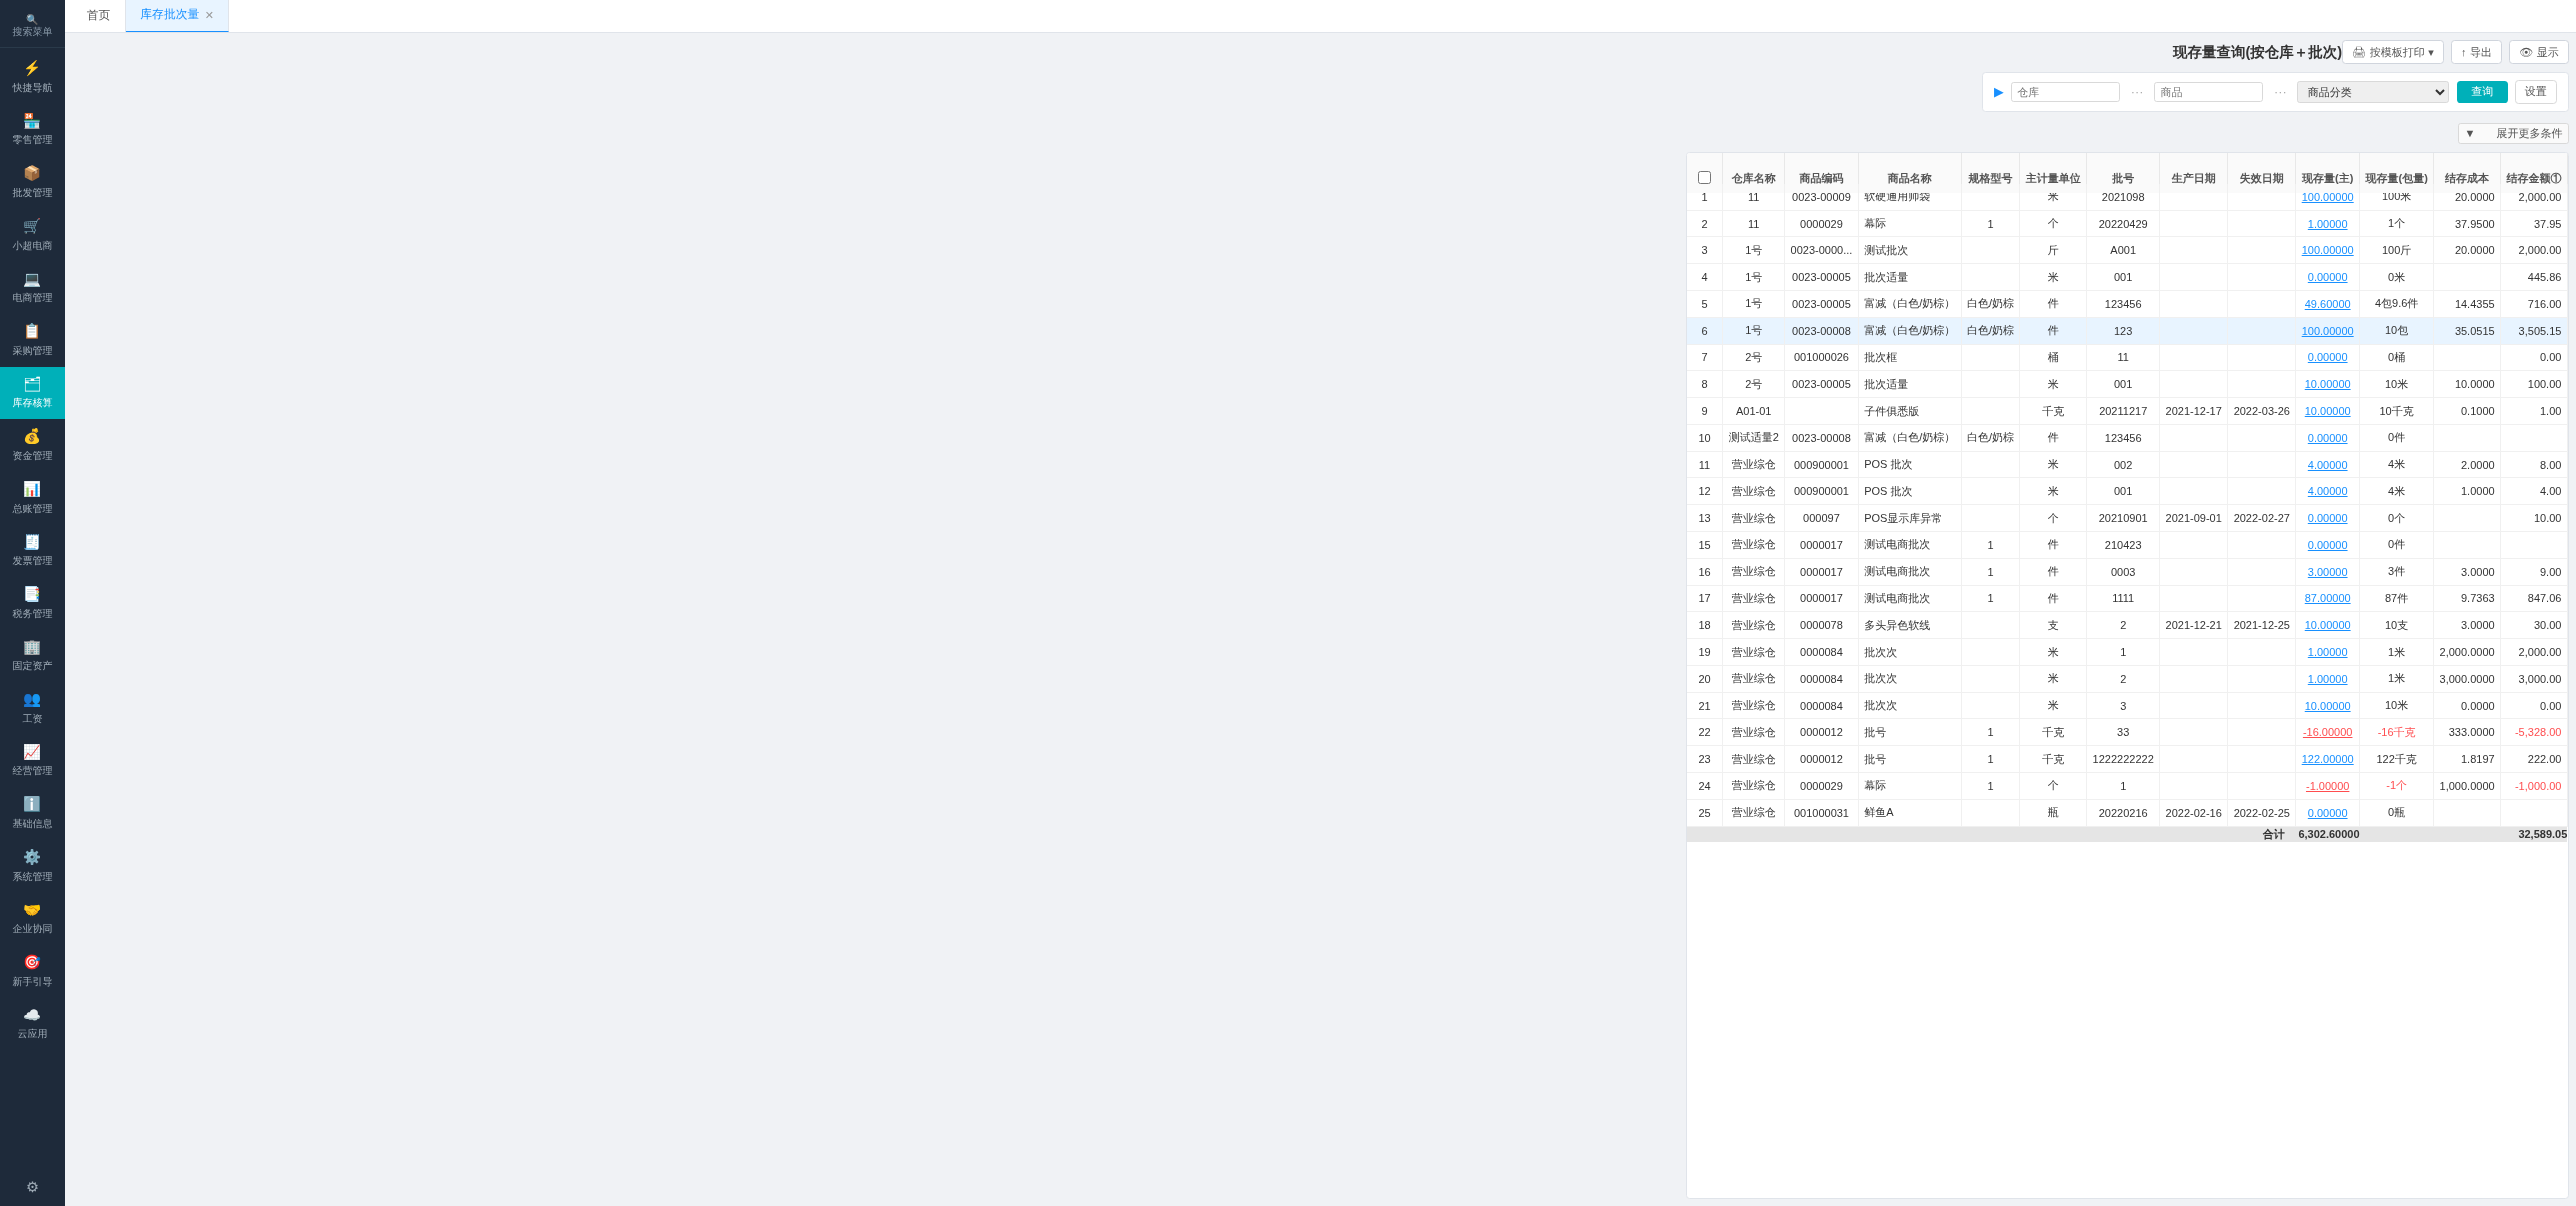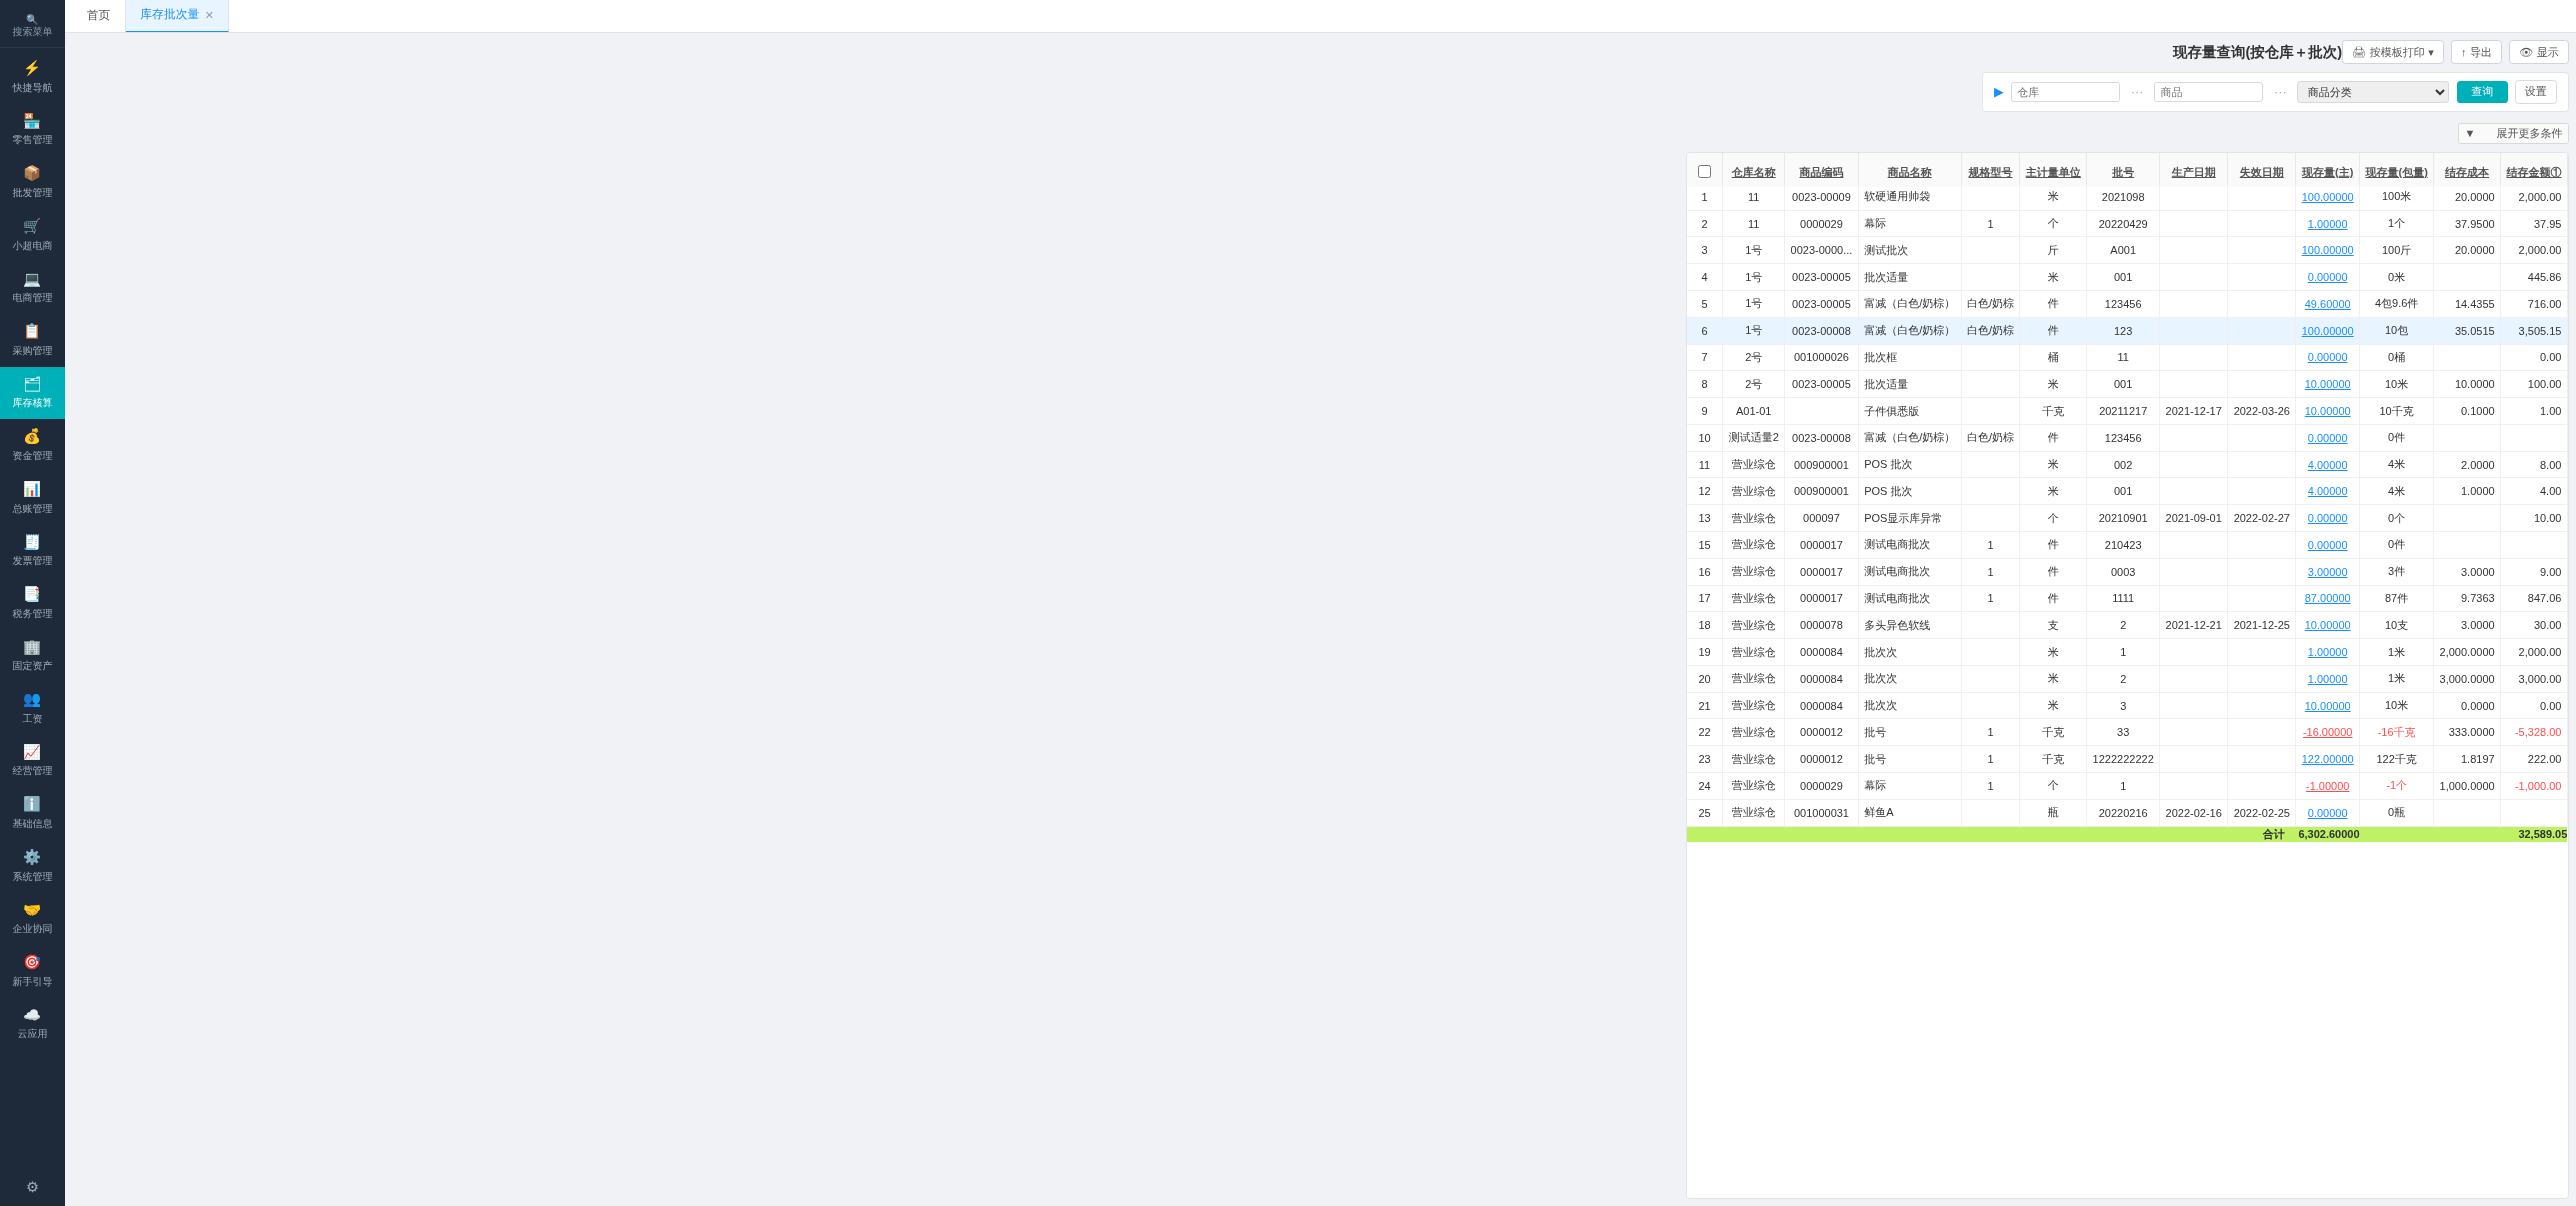--- a/index.html
+++ b/index.html
@@ -216,41 +216,40 @@
       border-bottom: 1.8px solid #e8e8e8;
     }
     thead th {
       padding: 7.2px 5.4px;
       text-align: center;
       color: #555;
       font-weight: 600;
       border-right: 0.9px solid #e8e8e8;
       white-space: nowrap;
       position: sticky;
-      top: 4px;
+      top: 10px;
       background: #fafafa;
       z-index: 1;
-      text-decoration: underline;
     }
     tbody tr {
       border-bottom: 0.9px solid #f0f0f0;
     }
     tbody tr.highlighted { background: #e8f4ff; }
     tbody td {
       padding: 5.4px 5.4px;
       text-align: center;
       color: #333;
       border-right: 0.9px solid #f0f0f0;
       white-space: nowrap;
     }
     tbody td.text-left { text-align: left; }
     .link-cell { color: #1890ff; text-decoration: underline; cursor: pointer; }
     .red-cell { color: #ff4d4f; }
     .footer-row {
-      background: #bef264;
+      background: #e5e5e5;
       border-top: 1.8px solid #e8d8a0;
       font-weight: bold;
       margin-left: 25px;
     }
     .footer-row td { color: #333; }
     .serial-col { width: 36px; }
     .num-col { text-align: right !important; }
   </style>
 </head>
 <body>

